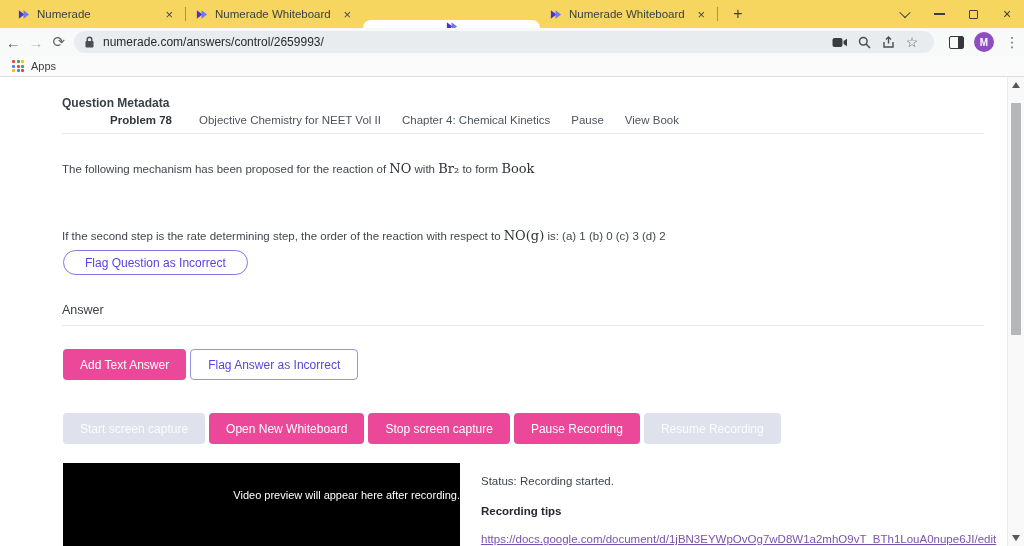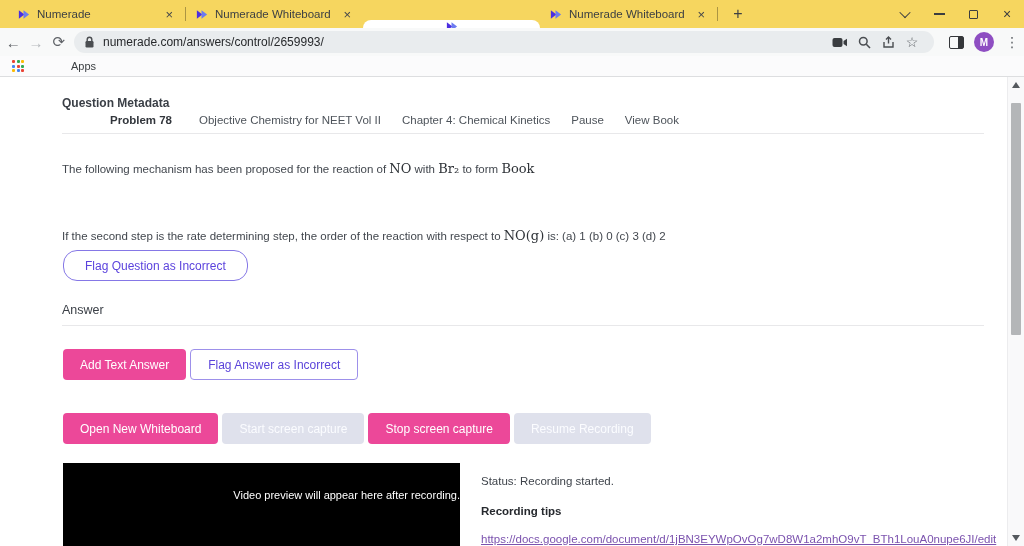--- a/index.html
+++ b/index.html
@@ -30,21 +30,21 @@
   .omni-url { font-size:12px; color:#27292c; margin-left:8px; flex:1; white-space:nowrap; overflow:hidden; }
   .omni-ic { display:flex; align-items:center; justify-content:center; width:24px; height:22px; color:#4a4d51; }
   .star { font-size:14px; color:#5f6368; }
   .panel-ic { width:15px; height:13px; border:1.6px solid #35373a; border-radius:2px; position:relative; }
   .panel-ic::after { content:""; position:absolute; right:0; top:0; bottom:0; width:5px; background:#35373a; }
   .avatar { width:20px; height:20px; border-radius:50%; background:#8E4EC2; color:#fff; font-size:10px; font-weight:bold; display:flex; align-items:center; justify-content:center; }
   .kebab { font-size:14px; color:#5f6368; }
   .tb-right { display:flex; align-items:center; gap:6px; margin-left:10px; }
 
   
-  .bookmarks { position:absolute; top:56px; left:0; width:1024px; height:21px; background:#fbfbfc; border-bottom:1px solid #dddee0; display:flex; align-items:center; padding-left:12px;gap:40px; }
+  .bookmarks { position:absolute; top:56px; left:0; width:1024px; height:21px; background:#fbfbfc; border-bottom:1px solid #dddee0; display:flex; align-items:center; padding-left:12px; }
   .appsgrid { display:grid; grid-template-columns:repeat(3,3px); grid-gap:1.5px; margin-right:7px; }
   .appsgrid i { width:3px; height:3px; border-radius:1px; }
   .bm-label { font-size:11px; color:#3c4043; }
 
   
   .page { position:absolute; top:77px; left:0; width:1007px; height:469px; background:#fff; overflow:hidden; }
   .qm-heading { position:absolute; left:62px; top:19px; font-size:12px; font-weight:bold; color:#3a3f46; }
   .meta-row { position:absolute; left:62px; top:37px; display:flex; align-items:baseline; font-size:11.5px; color:#4e545b; }
   .meta-row .problem { font-weight:bold; color:#32363c; margin-right:27px;padding-left:48px; }
   .meta-row .mi { margin-right:21px; }
@@ -55,21 +55,21 @@
   .q-intro .math, .q-follow .math { font-family:"DejaVu Serif","DejaVu Sans",serif; font-size:13px; color:#2f3338; }
   .equations { position:absolute; left:62px; top:106px; width:830px; text-align:center;
                font-family:"DejaVu Serif","DejaVu Sans",serif; font-size:13.5px; color:#2f3338; line-height:17px; }
   .q-follow { position:absolute; left:62px; top:151px; width:900px; font-size:11.5px; color:#42474e; }
 
   .btn { display:inline-flex; align-items:center; justify-content:center; height:31px; border-radius:4px;
          font-family:"Liberation Sans",sans-serif; font-size:12px; font-weight:500; border:none; cursor:pointer; padding:0 17px; }
   .btn.primary { background:#ec4899; color:#fff; }
   .btn.outline { background:#fff; color:#5B44DA; border:1px solid #9d90ea; }
   .btn.disabled { background:#dfe1ec; color:#fbfcff; cursor:default; }
-  .flag-q { position:absolute; left:63px; top:173px; height:31px; border-radius:14px; border:1px solid #8577e6; background:#fff;
+  .flag-q { position:absolute; left:63px; top:173px; height:25px; border-radius:14px; border:1px solid #8577e6; background:#fff;
             color:#5B43DD; font-size:12px; padding:0 21px; display:inline-flex; align-items:center; }
 
   .answer-h { position:absolute; left:62px; top:226px; font-size:12.5px; color:#3a3f46; }
   .answer-btns { position:absolute; left:63px; top:272px; display:flex; gap:4px; }
   .rec-btns { position:absolute; left:63px; top:336px; display:flex; gap:4px; }
 
   .video-box { position:absolute; left:63px; top:386px; width:397px; height:110px; background:#000; }
   .video-box .ph { margin-top:26px; text-align:right; color:#fff; font-size:11px; }
 
   .status-col { position:absolute; left:481px; top:398px; width:500px; font-size:11.5px; color:#3f444b; }
@@ -238,23 +238,24 @@
 
     <div class="answer-h">Answer</div>
     <div class="divider d2"></div>
 
     <div class="answer-btns">
       <button class="btn primary">Add Text Answer</button>
       <button class="btn outline">Flag Answer as Incorrect</button>
     </div>
 
     <div class="rec-btns">
+      <button class="btn disabled">Start screen capture</button>
       <button class="btn primary">Open New Whiteboard</button>
-      <button class="btn disabled">Start screen capture</button>
       <button class="btn primary">Stop screen capture</button>
+      <button class="btn primary">Pause Recording</button>
       <button class="btn disabled">Resume Recording</button>
     </div>
 
     <div class="video-box">
       <div class="ph">Video preview will appear here after recording.</div>
     </div>
 
     <div class="status-col">
       <div class="status-line">Status: Recording started.</div>
       <div class="tips-h">Recording tips</div>

